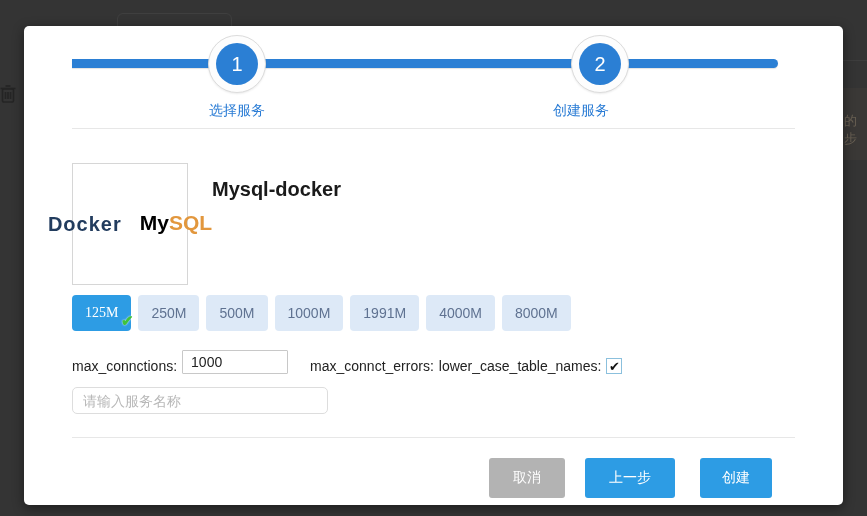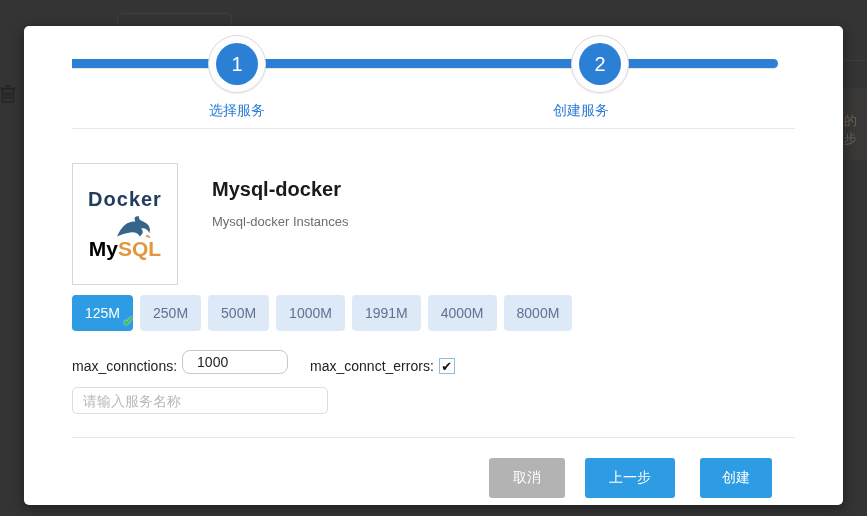--- a/index.html
+++ b/index.html
@@ -68,23 +68,23 @@
   }
   .step-label.s1 { left: 143px; }
   .step-label.s2 { left: 487px; }
 
   .sep { position: absolute; left: 48px; width: 723px; height: 1px; background: #e7e7e7; }
   .sep.head { top: 102px; }
   .sep.foot { top: 411px; }
 
   
   .logo-box {
-    position: absolute; left: 48px; top: 137px; width: 106px; height: 122px;
+    position: absolute; left: 48px; top: 137px; width: 116px; height: 122px;
     border: 1px solid #d6d6d6;
-    display: flex; flex-direction: column; align-items: center; justify-content: center;
+    display: flex; flex-direction: row; align-items: center; justify-content: center;
   }
   .logo-docker {
     font-size: 20px; font-weight: bold; color: #223c5e; letter-spacing: 1px;
   }
   .logo-dolphin { width: 40px; height: 26px; margin: 2px 0 0 18px; }
   .logo-mysql { font-size: 21px; font-weight: bold; margin-top: -2px; }
   .logo-my { color: #000000; }
   .logo-sql { color: #e2973d; }
   .svc-title {
     position: absolute; left: 188px; top: 152px;
@@ -102,38 +102,38 @@
   }
   .mem-btn {
     position: relative;
     height: 36px; line-height: 36px; padding: 0 13px;
     background: var(--option-bg, #dde9f7);
     color: var(--option-text, #5f7291);
     font-size: 14px; border: none; border-radius: 4px;
     font-family: inherit; cursor: pointer;
   }
   .mem-btn.selected {
-    background: var(--action-blue, #2d9ce4); color: #fff;
+    background: var(--action-blue, #2d9ce4); color: #fff; font-family: Liberation Serif, serif;
   }
   .mem-check {
     position: absolute; right: -2px; bottom: -8px;
     color: var(--check-green, #3fc23c); font-size: 15px; font-weight: bold;
     text-shadow: 0 0 2px #ffffff;
   }
 
   
   .form-row {
     position: absolute; left: 48px; top: 324px;
     display: flex; align-items: flex-end;
     font-size: 14px; color: #222;
   }
   .form-row label { margin-right: 5px; white-space: nowrap; }
   .txt-input {
-    height: 24px; border: 1px solid #c8c8c8; border-radius: 8px;
-    font-size: 14px; font-family: inherit; color: #222; padding: 0 14px;
+    height: 24px; border: 1px solid #c8c8c8; border-radius: 1px;
+    font-size: 14px; font-family: inherit; color: #222; padding: 0 8px;
     outline: none;
   }
   .in-conn { width: 106px; margin-right: 22px; }
   .in-err  { width: 108px; margin-right: 27px; }
   .cbx {
     width: 16px; height: 16px;
     border: 1px solid #8bc0dd; background: #fff;
     display: inline-flex; align-items: center; justify-content: center;
     cursor: pointer;
   }
@@ -203,21 +203,20 @@
     <div class="logo-docker">Docker</div>
     <svg class="logo-dolphin" viewBox="0 0 60 40">
       <path fill="#36648b" d="M4 36 Q14 12 32 13 Q28 4 38 5 Q36 10 44 13 Q57 18 54 31 Q49 22 41 24 Q47 30 39 36 Q34 28 24 30 Q13 32 4 36 Z"></path>
       <path fill="#e2973d" d="M50 33 q4 2 6 5 q-5 0 -8 -2 Z"></path>
     </svg>
     <div class="logo-mysql">
       <span class="logo-my">My</span><span class="logo-sql">SQL</span>
     </div>
   </div>
   <div class="svc-title">Mysql-docker</div>
-  <div class="svc-subtitle">Mysql-docker Instances</div>
 
   <div class="mem-row">
     <button class="mem-btn selected">
       <span>125M</span>
       <span class="mem-check">✔</span>
     </button>
     <button class="mem-btn">
       <span>250M</span>
     </button>
     <button class="mem-btn">
@@ -234,20 +233,21 @@
     </button>
     <button class="mem-btn">
       <span>8000M</span>
     </button>
   </div>
 
   <div class="form-row">
     <label>max_connctions:</label>
     <input class="txt-input in-conn" type="text" value="1000" style="">
     <label>max_connct_errors:</label>
+    <label>lower_case_table_names:</label>
     <span class="cbx">
       <span class="cbx-glyph">✔</span>
     </span>
   </div>
 
   <input class="name-input" type="text" placeholder="请输入服务名称" style="">
 
   <div class="sep foot"></div>
 
   <button class="btn btn-cancel">取消</button>

